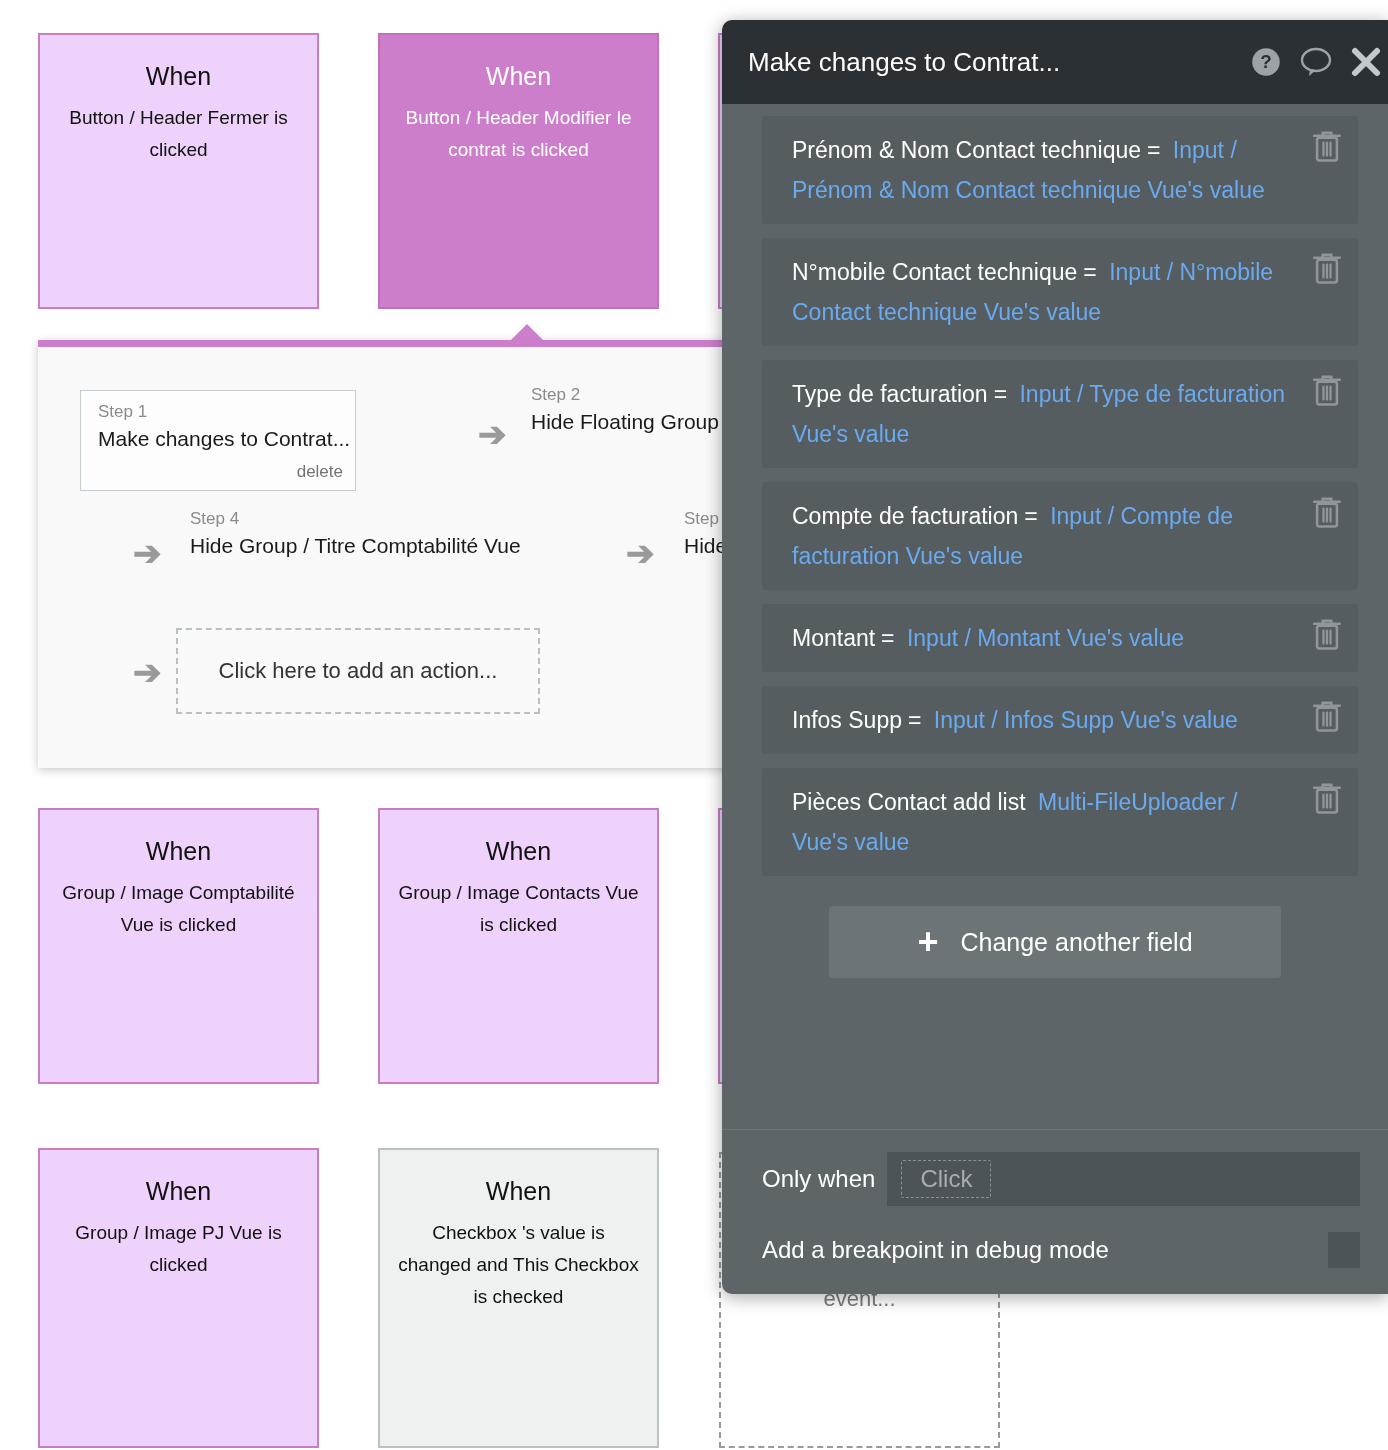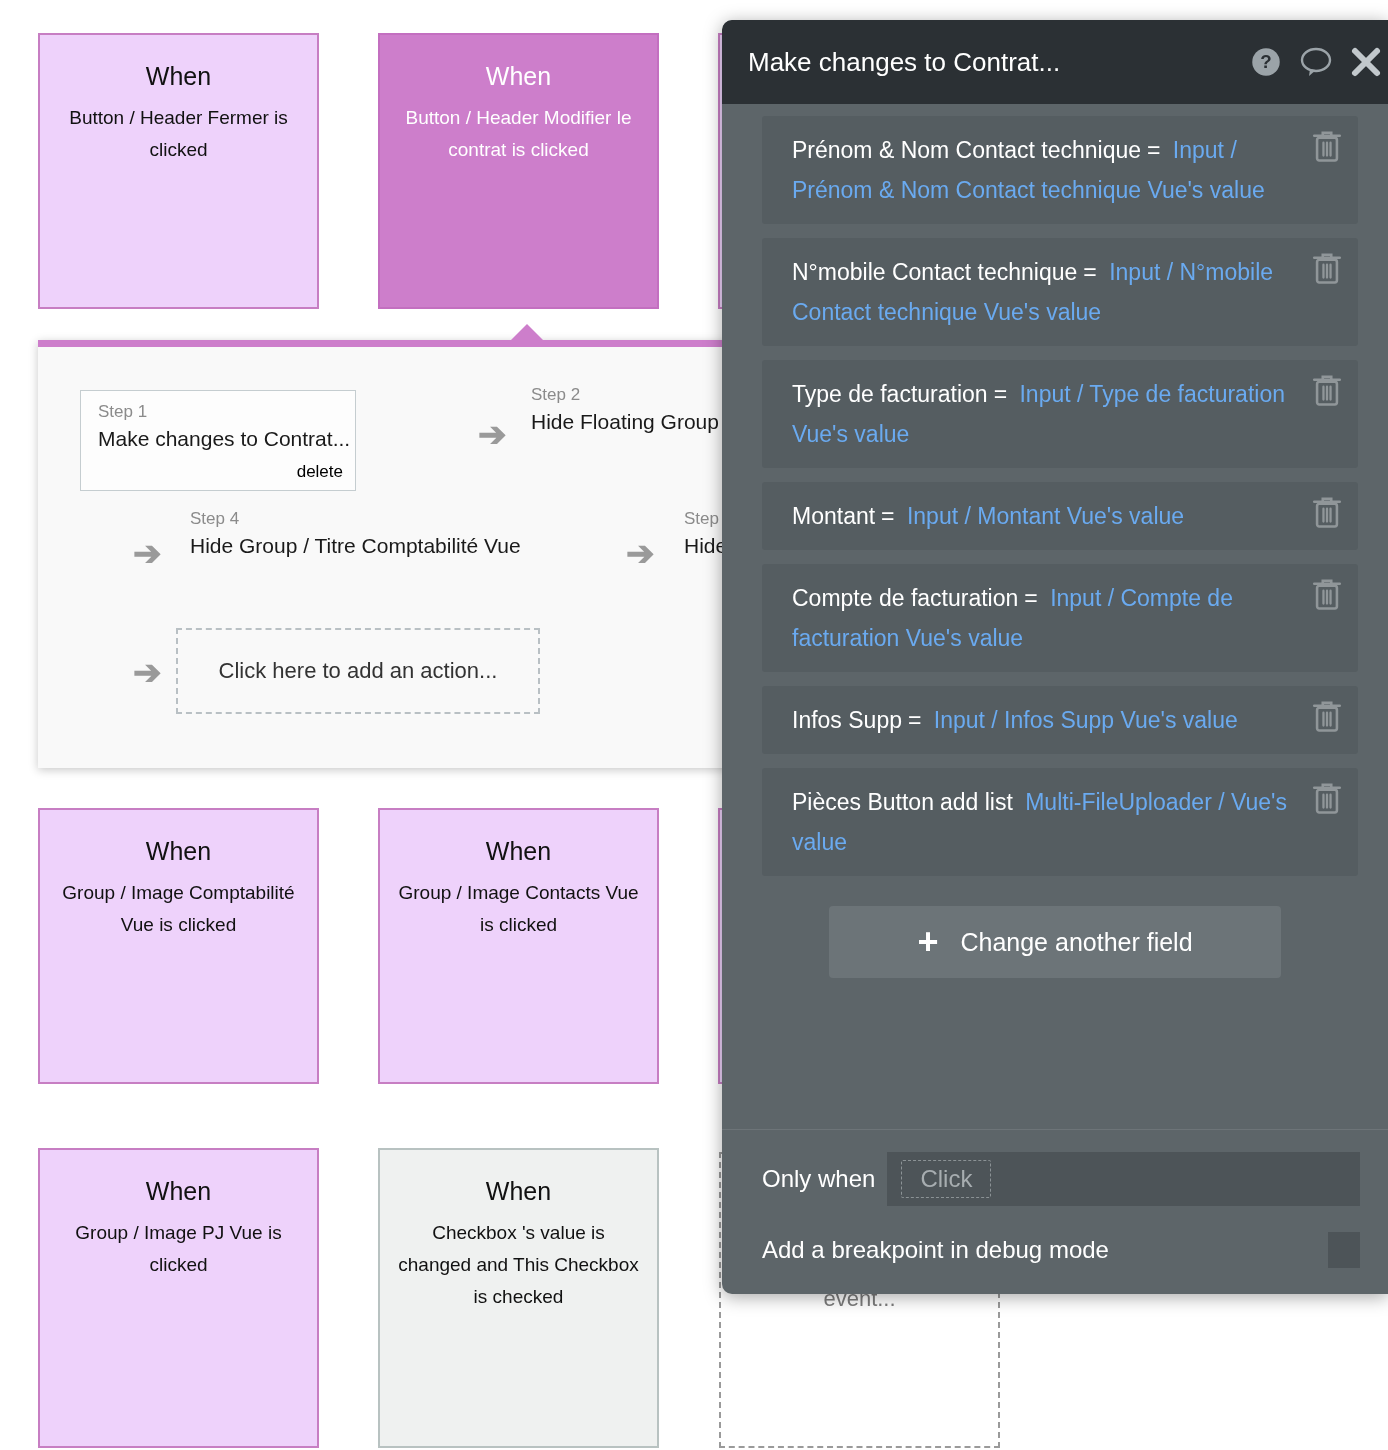--- a/index.html
+++ b/index.html
@@ -89,21 +89,21 @@
     margin-bottom: 2px;
   }
   .step-label {
     font-size: 21px;
     line-height: 27px;
     color: #1a1a1a;
     white-space: nowrap;
   }
   .step-delete {
     font-size: 17px;
-    color: #000000;
+    color: #737373;
     text-align: right;
     margin-top: 10px;
   }
   #step1 {
     left: 42px;
     top: 50px;
     width: 276px;
     border: 1px solid #c5cdd0;
     background: #fdfdfd;
     padding: 10px 12px 8px 17px;
@@ -395,39 +395,39 @@
                 <path d="M9 5 V3 h6 v2" stroke="#d8dcde" stroke-width="1.8" fill="none"></path>
                 <rect x="5" y="6.5" width="14" height="16" rx="1.5" stroke="#d8dcde" stroke-width="1.8" fill="none"></rect>
                 <path d="M9.5 10 v9 M12 10 v9 M14.5 10 v9" stroke="#d8dcde" stroke-width="1.6" stroke-linecap="round"></path>
               </svg></span></div>
           <div class="field-row"><span class="lbl">Type de facturation</span><span class="eq">=</span>&nbsp;<span class="val">Input / Type de facturation Vue's value</span><span class="trash"><svg width="34" height="38" viewBox="0 0 24 26">
                 <path d="M3 5 h18" stroke="#d8dcde" stroke-width="1.8" stroke-linecap="round" fill="none"></path>
                 <path d="M9 5 V3 h6 v2" stroke="#d8dcde" stroke-width="1.8" fill="none"></path>
                 <rect x="5" y="6.5" width="14" height="16" rx="1.5" stroke="#d8dcde" stroke-width="1.8" fill="none"></rect>
                 <path d="M9.5 10 v9 M12 10 v9 M14.5 10 v9" stroke="#d8dcde" stroke-width="1.6" stroke-linecap="round"></path>
               </svg></span></div>
+          <div class="field-row"><span class="lbl">Compte de facturation</span><span class="eq">=</span>&nbsp;<span class="val">Input / Compte de facturation Vue's value</span><span class="trash"><svg width="34" height="38" viewBox="0 0 24 26">
+                <path d="M3 5 h18" stroke="#d8dcde" stroke-width="1.8" stroke-linecap="round" fill="none"></path>
+                <path d="M9 5 V3 h6 v2" stroke="#d8dcde" stroke-width="1.8" fill="none"></path>
+                <rect x="5" y="6.5" width="14" height="16" rx="1.5" stroke="#d8dcde" stroke-width="1.8" fill="none"></rect>
+                <path d="M9.5 10 v9 M12 10 v9 M14.5 10 v9" stroke="#d8dcde" stroke-width="1.6" stroke-linecap="round"></path>
+              </svg></span></div>
           <div class="field-row"><span class="lbl">Montant</span><span class="eq">=</span>&nbsp;<span class="val">Input / Montant Vue's value</span><span class="trash"><svg width="34" height="38" viewBox="0 0 24 26">
                 <path d="M3 5 h18" stroke="#d8dcde" stroke-width="1.8" stroke-linecap="round" fill="none"></path>
                 <path d="M9 5 V3 h6 v2" stroke="#d8dcde" stroke-width="1.8" fill="none"></path>
                 <rect x="5" y="6.5" width="14" height="16" rx="1.5" stroke="#d8dcde" stroke-width="1.8" fill="none"></rect>
                 <path d="M9.5 10 v9 M12 10 v9 M14.5 10 v9" stroke="#d8dcde" stroke-width="1.6" stroke-linecap="round"></path>
               </svg></span></div>
-          <div class="field-row"><span class="lbl">Compte de facturation</span><span class="eq">=</span>&nbsp;<span class="val">Input / Compte de facturation Vue's value</span><span class="trash"><svg width="34" height="38" viewBox="0 0 24 26">
-                <path d="M3 5 h18" stroke="#d8dcde" stroke-width="1.8" stroke-linecap="round" fill="none"></path>
-                <path d="M9 5 V3 h6 v2" stroke="#d8dcde" stroke-width="1.8" fill="none"></path>
-                <rect x="5" y="6.5" width="14" height="16" rx="1.5" stroke="#d8dcde" stroke-width="1.8" fill="none"></rect>
-                <path d="M9.5 10 v9 M12 10 v9 M14.5 10 v9" stroke="#d8dcde" stroke-width="1.6" stroke-linecap="round"></path>
-              </svg></span></div>
           <div class="field-row"><span class="lbl">Infos Supp</span><span class="eq">=</span>&nbsp;<span class="val">Input / Infos Supp Vue's value</span><span class="trash"><svg width="34" height="38" viewBox="0 0 24 26">
                 <path d="M3 5 h18" stroke="#d8dcde" stroke-width="1.8" stroke-linecap="round" fill="none"></path>
                 <path d="M9 5 V3 h6 v2" stroke="#d8dcde" stroke-width="1.8" fill="none"></path>
                 <rect x="5" y="6.5" width="14" height="16" rx="1.5" stroke="#d8dcde" stroke-width="1.8" fill="none"></rect>
                 <path d="M9.5 10 v9 M12 10 v9 M14.5 10 v9" stroke="#d8dcde" stroke-width="1.6" stroke-linecap="round"></path>
               </svg></span></div>
-          <div class="field-row"><span class="lbl">Pièces Button</span><span class="eq">add list</span>&nbsp;<span class="val">Multi-FileUploader / Vue's value</span><span class="trash"><svg width="34" height="38" viewBox="0 0 24 26">
+          <div class="field-row"><span class="lbl">Pièces Contact</span><span class="eq">add list</span>&nbsp;<span class="val">Multi-FileUploader / Vue's value</span><span class="trash"><svg width="34" height="38" viewBox="0 0 24 26">
                 <path d="M3 5 h18" stroke="#d8dcde" stroke-width="1.8" stroke-linecap="round" fill="none"></path>
                 <path d="M9 5 V3 h6 v2" stroke="#d8dcde" stroke-width="1.8" fill="none"></path>
                 <rect x="5" y="6.5" width="14" height="16" rx="1.5" stroke="#d8dcde" stroke-width="1.8" fill="none"></rect>
                 <path d="M9.5 10 v9 M12 10 v9 M14.5 10 v9" stroke="#d8dcde" stroke-width="1.6" stroke-linecap="round"></path>
               </svg></span></div>
         </div>
       <div id="change-another">
         <span class="plus">+</span>
         <span>Change another field</span>
       </div>

